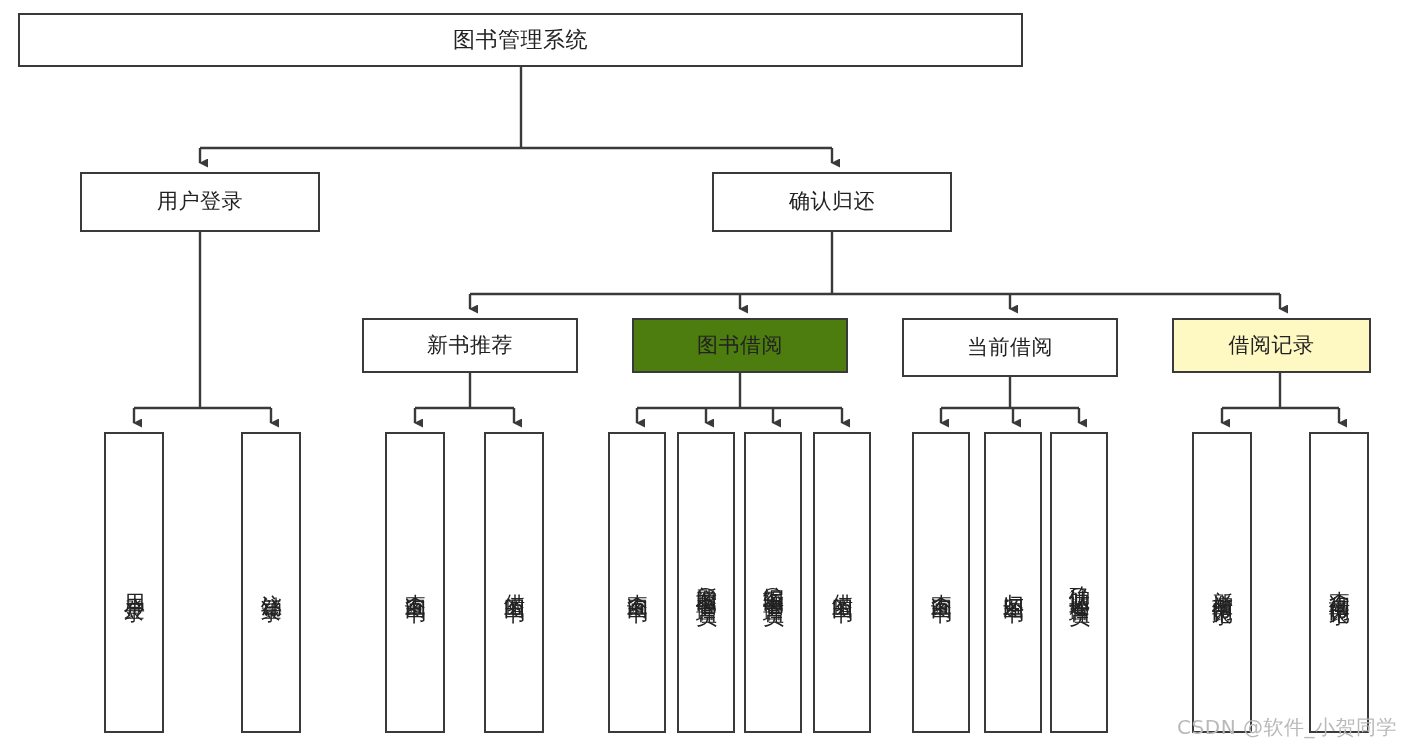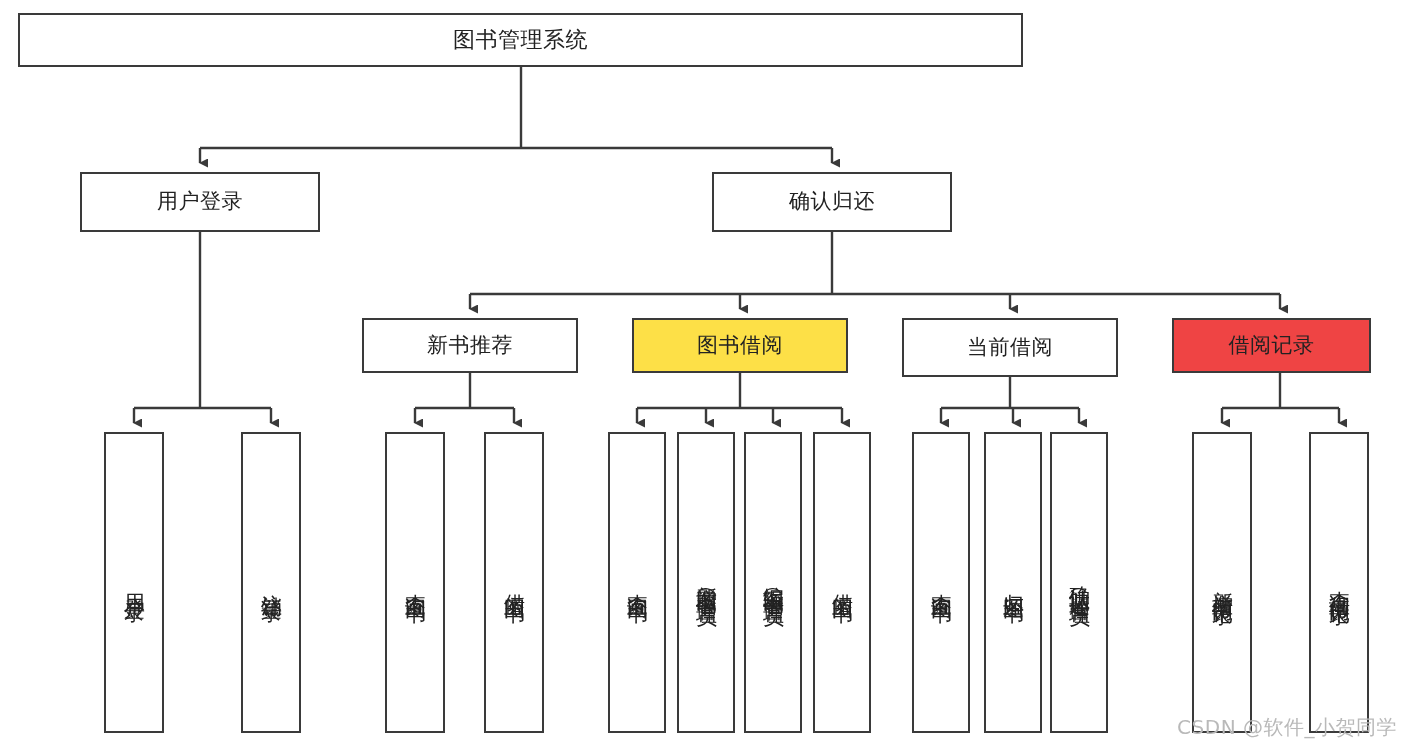--- a/index.html
+++ b/index.html
@@ -127,27 +127,27 @@
       </div>
       <div class="node horizontal level-1" style="left: 80px; top: 172px; width: 240px; height: 60px; border-color: rgb(58, 58, 58); background: rgb(255, 255, 255); color: rgb(34, 34, 34);">
         <span class="node-label">用户登录</span>
       </div>
       <div class="node horizontal level-1" style="left: 712px; top: 172px; width: 240px; height: 60px; border-color: rgb(58, 58, 58); background: rgb(255, 255, 255); color: rgb(34, 34, 34);">
         <span class="node-label">确认归还</span>
       </div>
       <div class="node horizontal level-2" style="left: 362px; top: 318px; width: 216px; height: 55px; border-color: rgb(58, 58, 58); background: rgb(255, 255, 255); color: rgb(34, 34, 34);">
         <span class="node-label">新书推荐</span>
       </div>
-      <div class="node horizontal level-2" style="left: 632px; top: 318px; width: 216px; height: 55px; border-color: rgb(58, 58, 58); background: #fde047; color: rgb(34, 34, 34);">
+      <div class="node horizontal level-2" style="left: 632px; top: 318px; width: 216px; height: 55px; border-color: rgb(58, 58, 58); background: #4d7c0f; color: rgb(34, 34, 34);">
         <span class="node-label">图书借阅</span>
       </div>
       <div class="node horizontal level-2" style="left: 902px; top: 318px; width: 216px; height: 59px; border-color: rgb(58, 58, 58); background: rgb(255, 255, 255); color: rgb(34, 34, 34);">
         <span class="node-label">当前借阅</span>
       </div>
-      <div class="node horizontal level-2" style="left: 1172px; top: 318px; width: 199px; height: 55px; border-color: rgb(58, 58, 58); background: #ef4444; color: rgb(34, 34, 34);">
+      <div class="node horizontal level-2" style="left: 1172px; top: 318px; width: 199px; height: 55px; border-color: rgb(58, 58, 58); background: #fef9c3; color: rgb(34, 34, 34);">
         <span class="node-label">借阅记录</span>
       </div>
       <div class="node vertical level-3" style="left: 104px; top: 432px; width: 60px; height: 301px; border-color: rgb(58, 58, 58); background: rgb(255, 255, 255); color: rgb(34, 34, 34);">
         <span class="node-label">用户登录</span>
       </div>
       <div class="node vertical level-3" style="left: 241px; top: 432px; width: 60px; height: 301px; border-color: rgb(58, 58, 58); background: rgb(255, 255, 255); color: rgb(34, 34, 34);">
         <span class="node-label">注销登录</span>
       </div>
       <div class="node vertical level-3" style="left: 385px; top: 432px; width: 60px; height: 301px; border-color: rgb(58, 58, 58); background: rgb(255, 255, 255); color: rgb(34, 34, 34);">
         <span class="node-label">查询图书</span>

